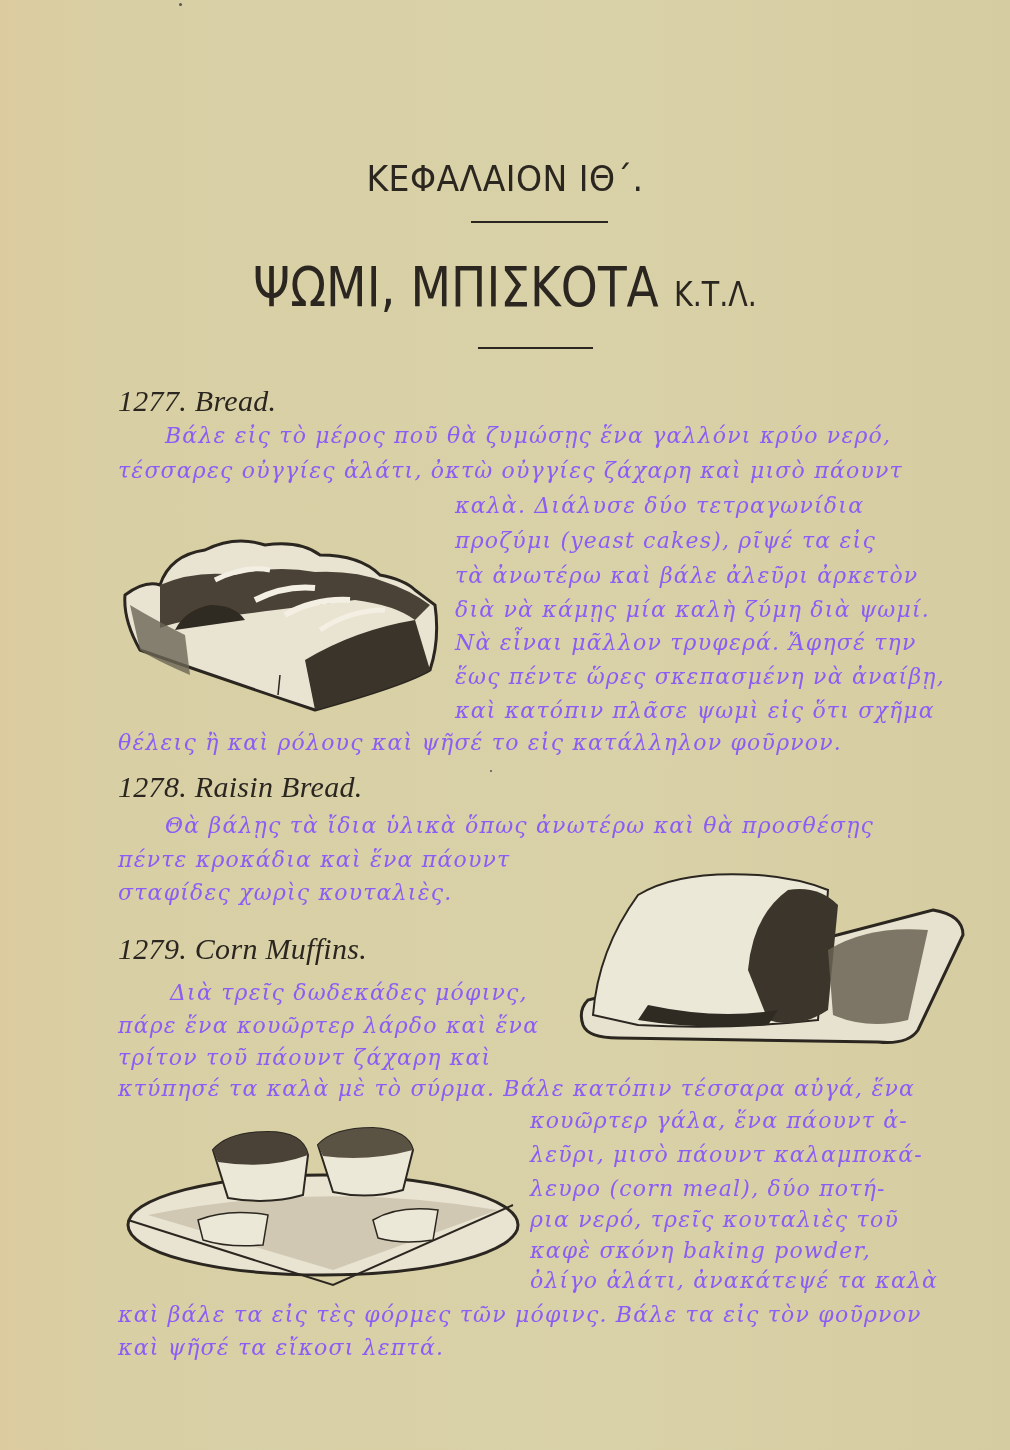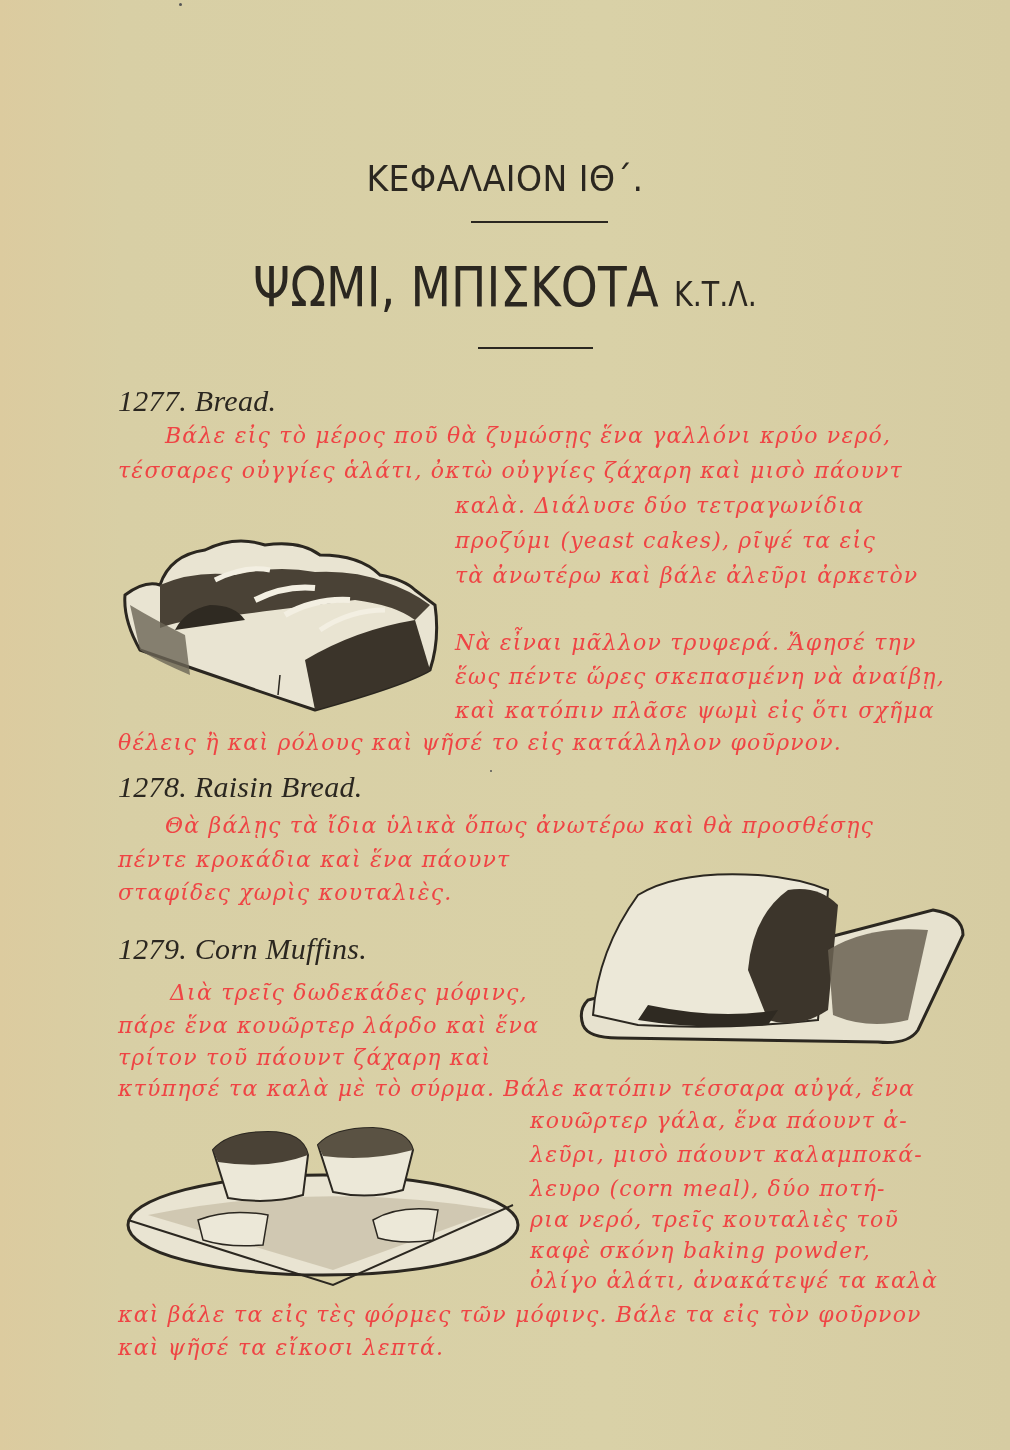--- a/index.html
+++ b/index.html
@@ -23,21 +23,21 @@
     left: 0; width: 1010px; top: 254px; text-align: center;
     font-family: "DejaVu Sans", sans-serif; font-size: 56px;
     transform: scaleX(0.84); transform-origin: 50% 0;
   }
   .title .small { font-size: 34px; margin-left: 18px; }
   .heading {
     font-family: "Liberation Serif", serif; font-size: 30px; letter-spacing: 0.3px; font-style: italic;
   }
   .line {
     font-family: "DejaVu Serif", serif; font-size: 22px; letter-spacing: 1.2px;
-    font-style: italic; color: #ef4444;
+    font-style: italic; color: #8b5cf6;
   }
   .illus { position: absolute; }
   .speck { position: absolute; width: 3px; height: 3px; border-radius: 50%; background: #555; }
 </style>
 </head>
 <body>
 
 <div class="page">
 
   <div class="abs chapter">ΚΕΦΑΛΑΙΟΝ ΙΘ΄.</div>
@@ -47,20 +47,21 @@
     <span>ΨΩΜΙ, ΜΠΙΣΚΟΤΑ</span><span class="small">Κ.Τ.Λ.</span>
   </div>
   <div class="rule" style="left:478px; top:347px; width:115px;"></div>
 
   <div class="abs heading" style="left:118px; top:384px;">1277. Bread.</div>
   <div class="abs line" style="left:165px; top:423px;">Βάλε εἰς τὸ μέρος ποῦ θὰ ζυμώσῃς ἕνα γαλλόνι κρύο νερό,</div>
   <div class="abs line" style="left:118px; top:458px;">τέσσαρες οὐγγίες ἁλάτι, ὀκτὼ οὐγγίες ζάχαρη καὶ μισὸ πάουντ</div>
   <div class="abs line" style="left:455px; top:493px;">καλὰ.  Διάλυσε δύο τετραγωνίδια</div>
   <div class="abs line" style="left:455px; top:528px;">προζύμι (yeast cakes), ρῖψέ τα εἰς</div>
   <div class="abs line" style="left:455px; top:563px;">τὰ ἀνωτέρω καὶ βάλε ἀλεῦρι ἀρκετὸν</div>
+  <div class="abs line" style="left:455px; top:597px;">διὰ νὰ κάμῃς μία καλὴ ζύμη διὰ ψωμί.</div>
   <div class="abs line" style="left:455px; top:630px;">Νὰ εἶναι μᾶλλον τρυφερά.  Ἄφησέ την</div>
   <div class="abs line" style="left:455px; top:664px;">ἕως πέντε ὥρες σκεπασμένη νὰ ἀναίβῃ,</div>
   <div class="abs line" style="left:455px; top:698px;">καὶ κατόπιν πλᾶσε ψωμὶ εἰς ὅτι σχῆμα</div>
   <div class="abs line" style="left:118px; top:730px;">θέλεις ἢ καὶ ρόλους καὶ ψῆσέ το εἰς κατάλληλον φοῦρνον.</div>
 
   <svg class="illus" style="left:115px; top:510px;" width="330" height="210" viewBox="0 0 330 210">
     <path d="M10 85 Q30 70 45 75 Q55 45 90 40 Q120 25 150 35 Q185 30 205 45 Q245 45 265 65 Q290 70 300 80 L320 95 Q325 130 315 160 Q290 175 200 200 Q110 170 25 140 Q8 110 10 85 Z" fill="#e9e4d2" stroke="#2b2720" stroke-width="3"></path>
     <path d="M45 75 Q80 60 120 65 Q160 55 200 62 Q240 60 270 72 Q295 80 315 95 L300 110 Q280 95 240 90 Q200 95 160 100 Q120 105 80 110 Q60 112 45 118 Z" fill="#4a4236"></path>
     <path d="M60 120 Q70 100 95 95 Q120 95 130 110" fill="#2f2a22"></path>
     <path d="M140 90 Q170 75 200 78" stroke="#f3efe2" stroke-width="6" fill="none"></path>

